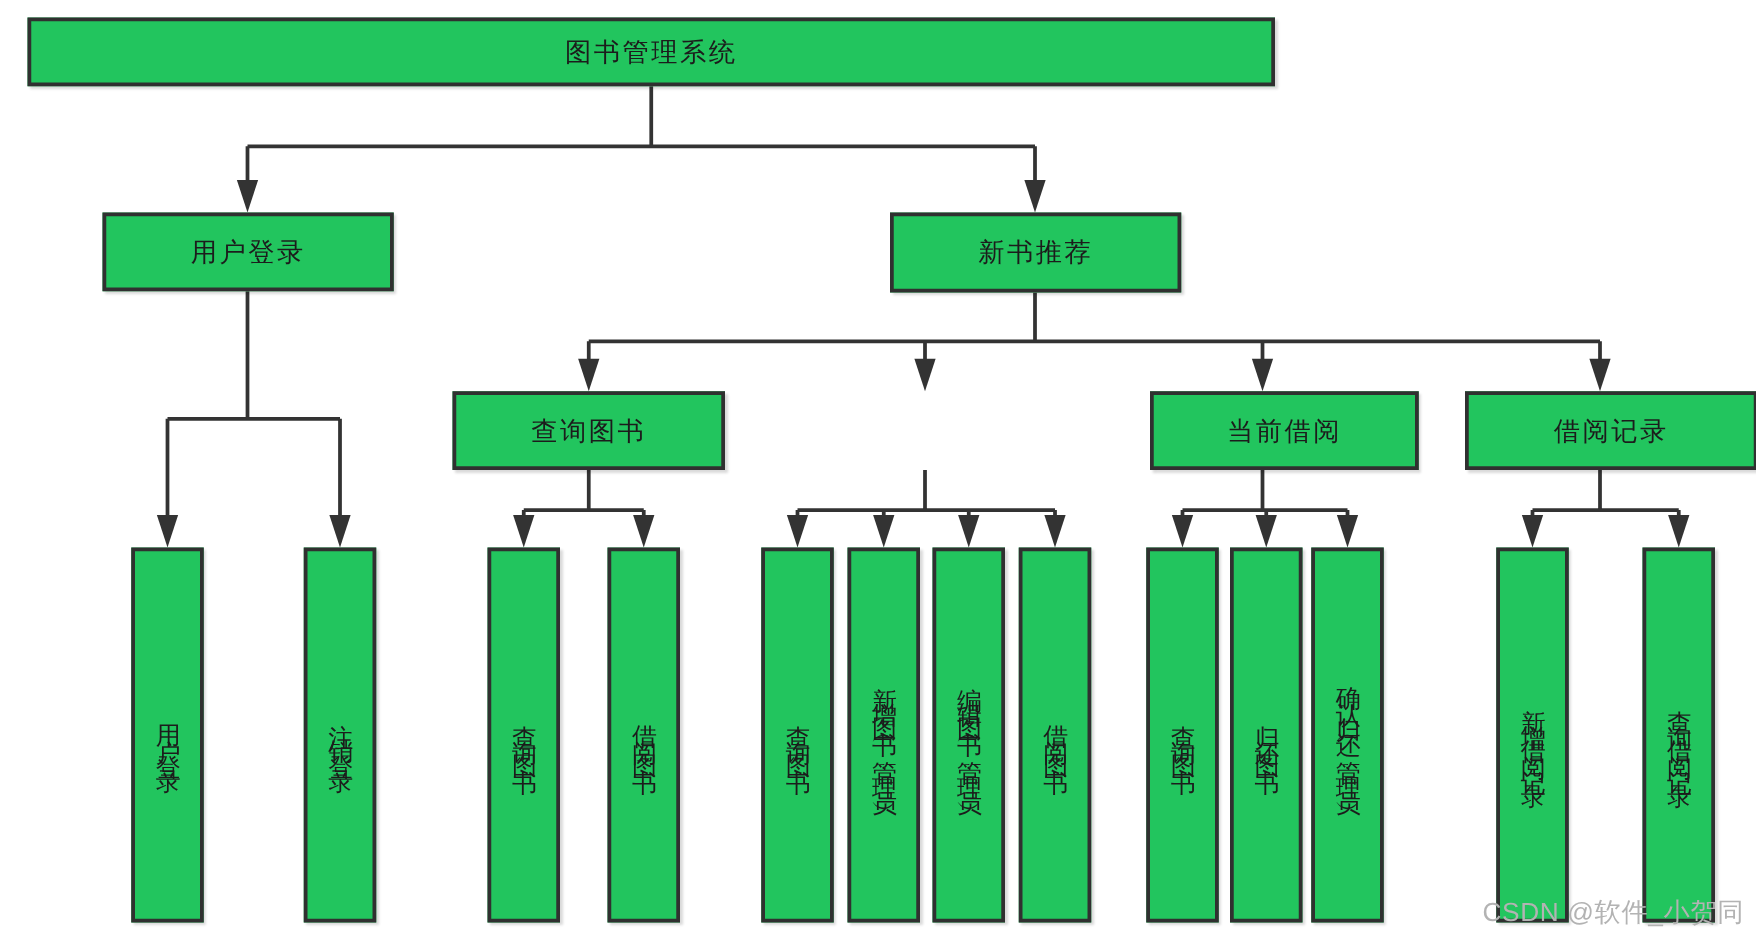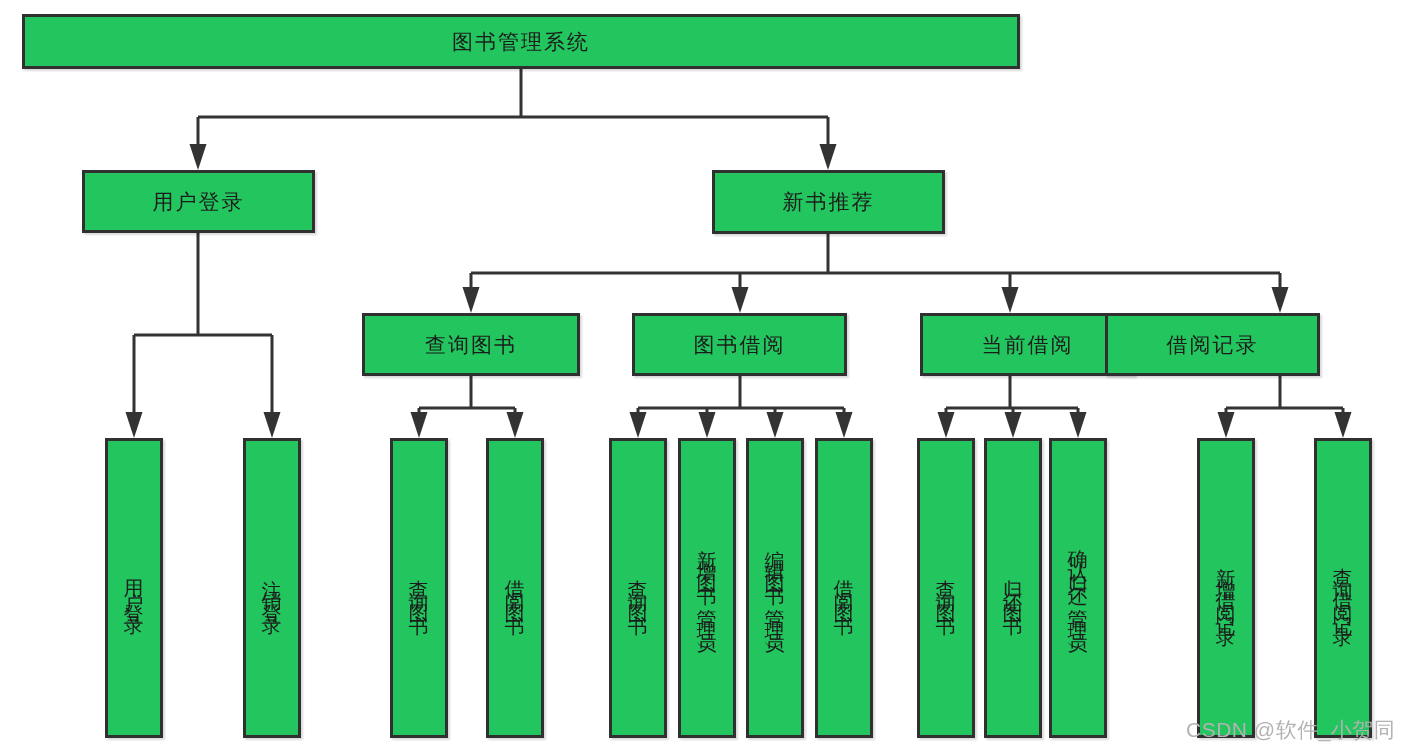--- a/index.html
+++ b/index.html
@@ -75,27 +75,24 @@
   <div class="node hnode" style="left:82px; top:170px; width:233px; height:63px;">
     <span>用户登录</span>
   </div>
   <div class="node hnode" style="left:712px; top:170px; width:233px; height:64px;">
     <span>新书推荐</span>
   </div>
 
   <div class="node hnode" style="left:362px; top:313px; width:218px; height:63px;">
     <span>查询图书</span>
   </div>
-  <div class="node hnode" style="left:632px; top:313px; width:215px; height:63px;">
-    <span>图书借阅</span>
-  </div>
   <div class="node hnode" style="left:920px; top:313px; width:215px; height:63px;">
     <span>当前借阅</span>
   </div>
-  <div class="node hnode" style="left:1105px; top:313px; width:215px; height:63px;">
+  <div class="node hnode" style="left:1172px; top:313px; width:234px; height:63px;">
     <span>借阅记录</span>
   </div>
 
   <div class="node vnode" style="left:105px;">
     <span class="vtext">用户登录</span>
   </div>
   <div class="node vnode" style="left:243px;">
     <span class="vtext">注销登录</span>
   </div>
 

